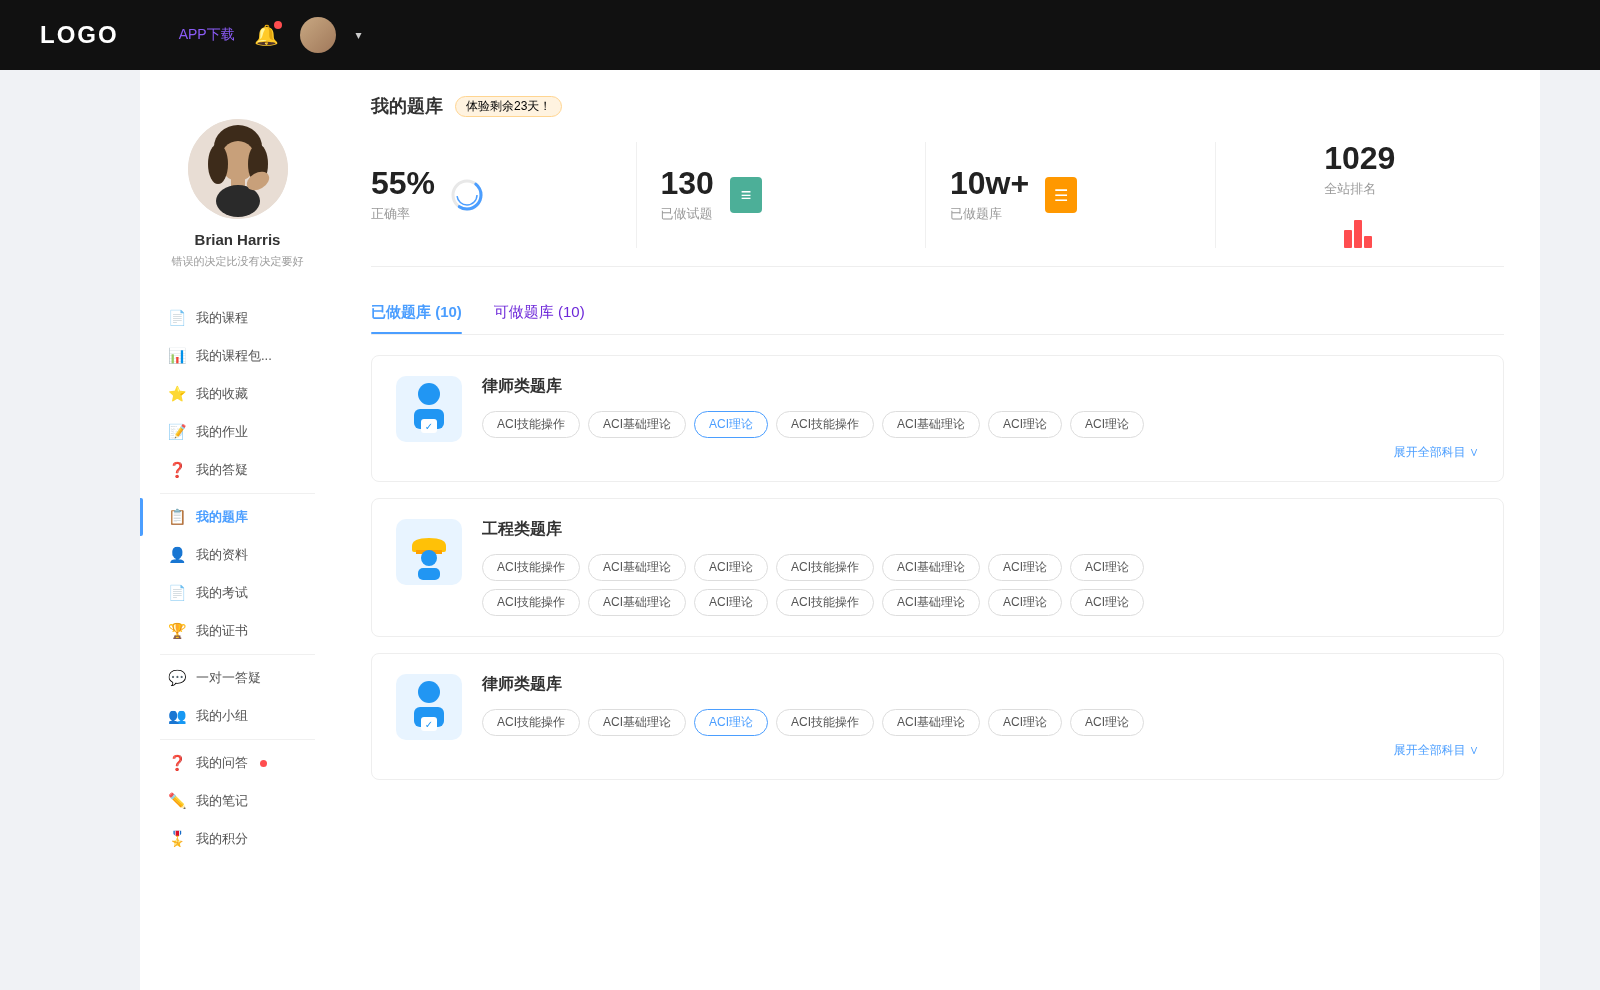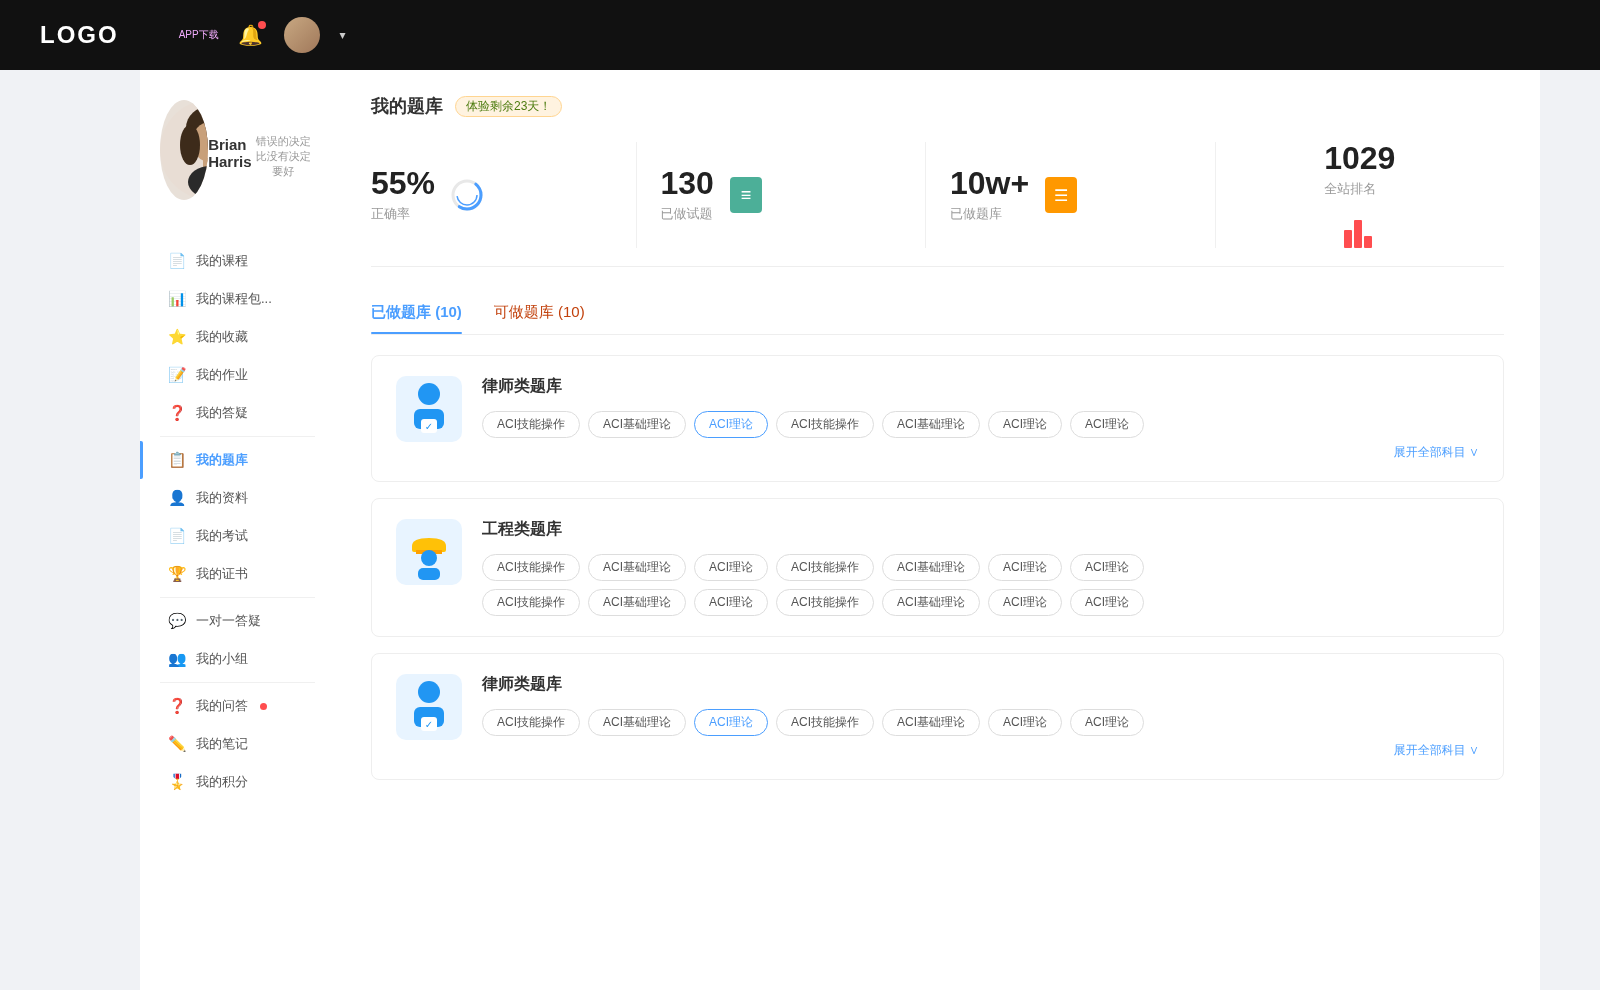--- a/index.html
+++ b/index.html
@@ -45,22 +45,22 @@
       height: 2px;
       background: #4b9eff;
       border-radius: 2px;
     }
     .nav-right {
       display: flex;
       align-items: center;
       gap: 20px;
     }
     .nav-app-download {
-      color: #f0abfc;
-      font-size: 10px;
+      color: #8b5cf6;
+      font-size: 14px;
       cursor: pointer;
     }
     .nav-bell {
       position: relative;
       cursor: pointer;
     }
     .nav-bell-icon {
       color: white;
       font-size: 20px;
     }
@@ -107,23 +107,24 @@
 
     
     .sidebar {
       width: 195px;
       flex-shrink: 0;
       background: white;
       padding-bottom: 20px;
     }
     .sidebar-profile {
       display: flex;
-      flex-direction: row;
+      flex-direction: column;
       align-items: center;
       padding: 30px 20px 20px;
+      margin-top: 19px;
     }
     .profile-avatar {
       width: 100px;
       height: 100px;
       border-radius: 50%;
       overflow: hidden;
       background: #e8e0d8;
       margin-bottom: 12px;
     }
     .profile-name {
@@ -201,21 +202,21 @@
       gap: 12px;
       margin-bottom: 24px;
     }
     .page-title {
       font-size: 18px;
       font-weight: 600;
       color: #333;
     }
     .trial-badge {
       background: #fff3e0;
-      color: #4d7c0f;
+      color: #000000;
       border: 1px solid #ffd591;
       border-radius: 12px;
       padding: 1px 10px;
       font-size: 12px;
     }
 
     
     .stats-row {
       display: flex;
       gap: 0;
@@ -262,21 +263,21 @@
     
     .tabs-row {
       display: flex;
       gap: 32px;
       margin-bottom: 20px;
       border-bottom: 1px solid #eee;
     }
     .tab-item {
       padding: 8px 0 12px;
       font-size: 15px;
-      color: #c2410c;
+      color: #6d28d9;
       cursor: pointer;
       position: relative;
     }
     .tab-item.active {
       color: #4b9eff;
       font-weight: 600;
     }
     .tab-item.active::after {
       content: '';
       position: absolute;

